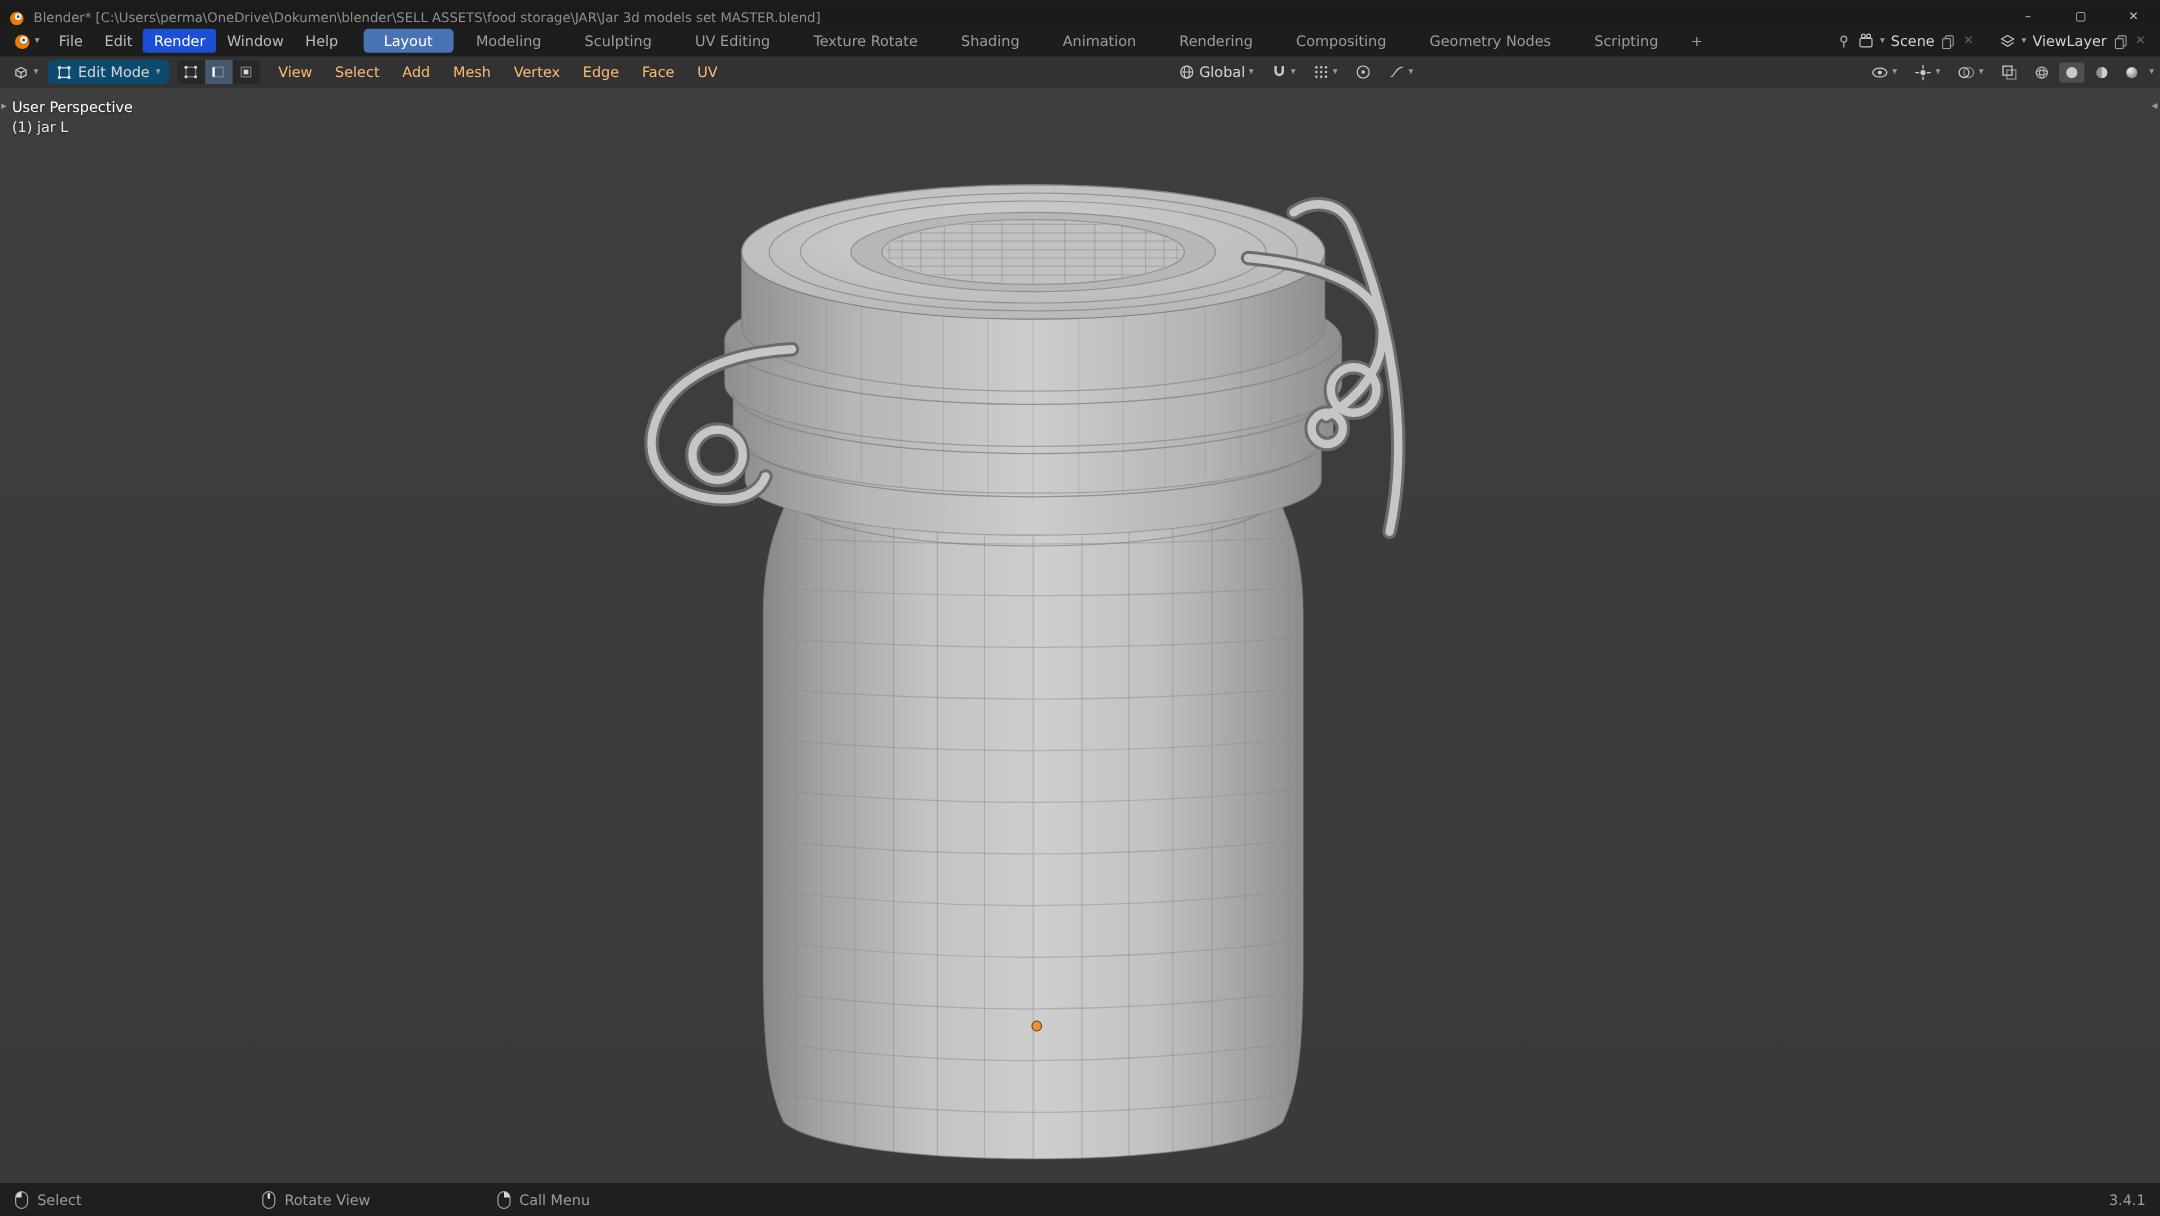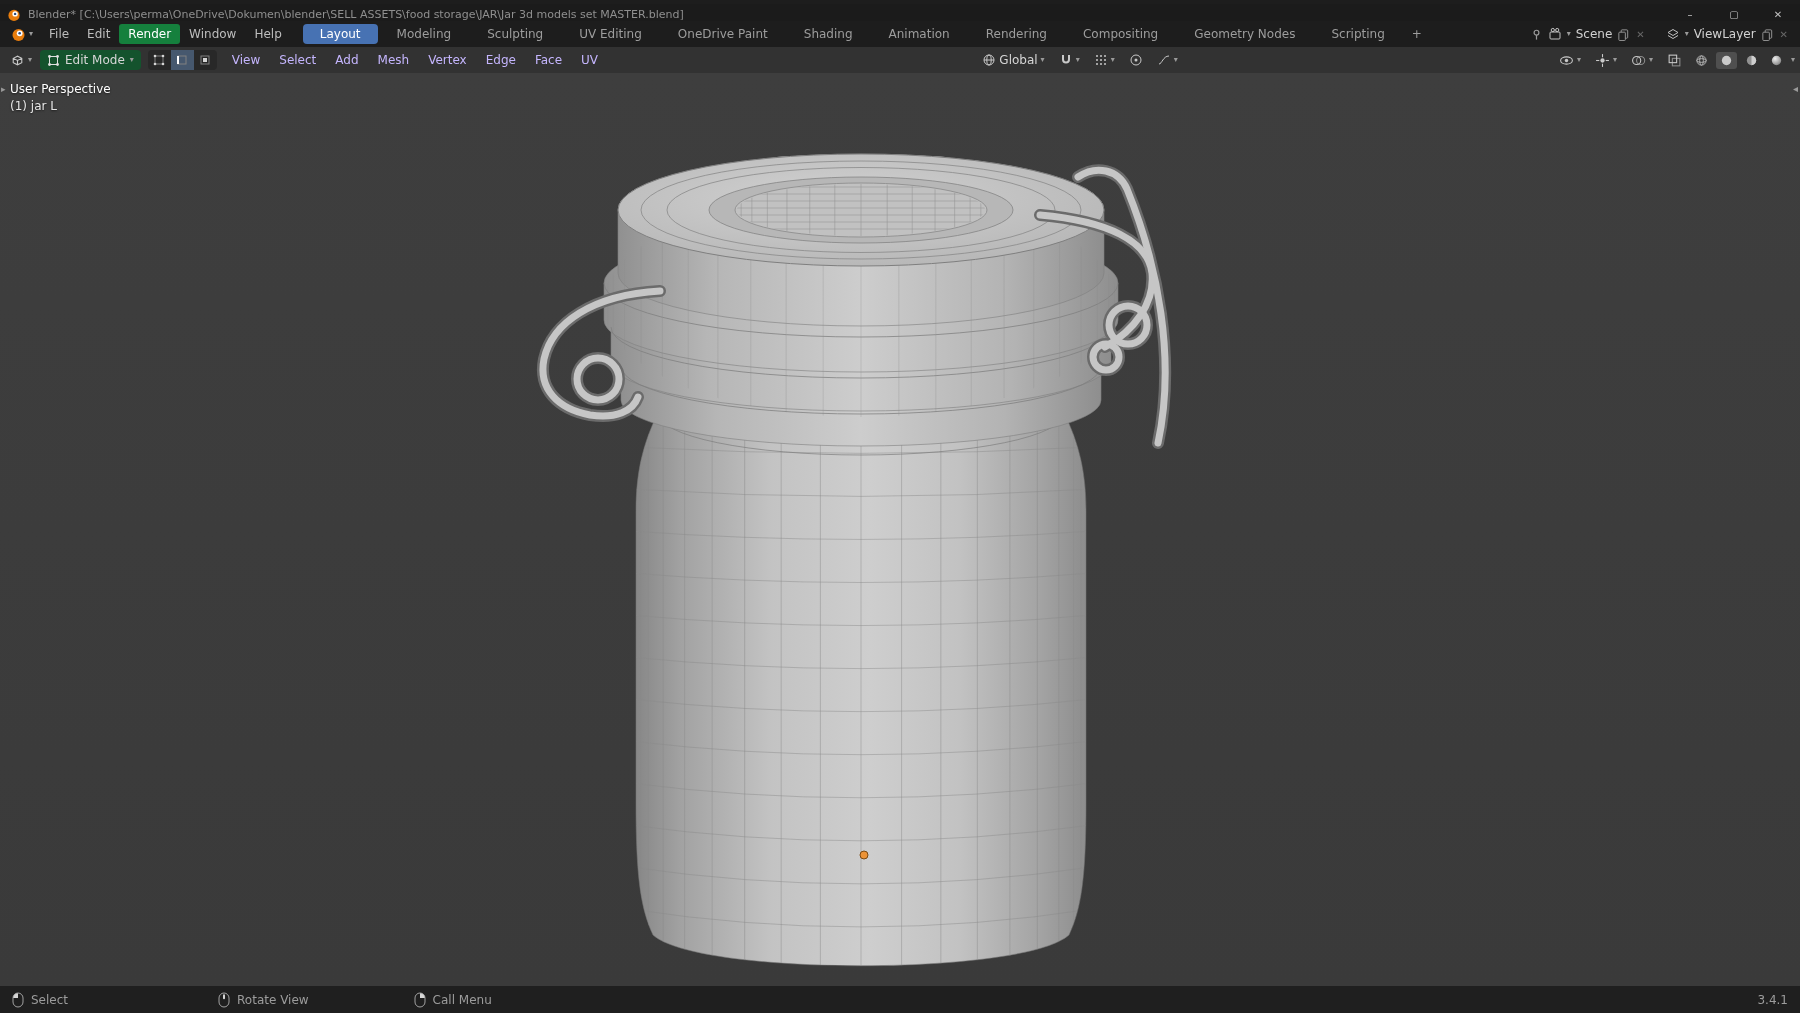--- a/index.html
+++ b/index.html
@@ -26,47 +26,47 @@
             color: #c2c2c2; font-size: 10px; }
 
   
   .topbar {
     position: absolute; top: 21px; left: 0; right: 0; height: 26px;
     background: #1d1d1d; display: flex; align-items: center;
     font-size: 12px; color: #bdbdbd; padding: 0 4px;
   }
   .appbtn { display: flex; align-items: center; gap: 3px; padding: 2px 7px; }
   .menu-item { padding: 3px 9px; border-radius: 3px; }
-  .menu-item.active { background: #15803d; color: #ffffff; }
+  .menu-item.active { background: #1d4ed8; color: #ffffff; }
   .tabs { display: flex; align-items: center; margin-left: 12px; gap: 2px; }
   .tab { padding: 3px 17px; border-radius: 4px; color: #9d9d9d; white-space: nowrap; }
   .tab.active { background: #4772b3; color: #ffffff; }
   .add-ws { padding: 3px 8px; color: #9d9d9d; }
   .topbar-right { margin-left: auto; display: flex; align-items: center; gap: 5px;
                   padding-right: 7px; color: #d2d2d2; }
   .small-x { color: #686868; font-size: 10px; padding: 0 1px; }
   .tb-sep { width: 10px; }
 
   
   .vheader {
     position: absolute; top: 47px; left: 0; right: 0; height: 26px;
     background: #323232; display: flex; align-items: center;
     font-size: 12px; color: #d6d6d6; padding: 0 5px; gap: 3px;
     box-shadow: 0 1px 0 #262626;
   }
-  .dd { display: flex; align-items: center; gap: 5px; background: #14532d;
+  .dd { display: flex; align-items: center; gap: 5px; background: #0c4a6e;
         border-radius: 4px; padding: 3px 7px; }
   .plainbtn { display: flex; align-items: center; gap: 3px; padding: 2px 5px; border-radius: 3px; }
   .selgrp { display: flex; margin: 0 4px; }
   .selbtn { width: 23px; height: 20px; background: #282828;
             display: flex; align-items: center; justify-content: center; }
   .selbtn:first-child { border-radius: 4px 0 0 4px; }
   .selbtn:last-child  { border-radius: 0 4px 4px 0; }
   .selbtn.active { background: #46586e; }
-  .vmenu { padding: 3px 8px; border-radius: 3px; color: #c4b5fd; }
+  .vmenu { padding: 3px 8px; border-radius: 3px; color: #fdba74; }
   .spacer { flex: 1; }
   .center-group, .right-group { display: flex; align-items: center; gap: 4px; }
   .tool-btn { display: flex; align-items: center; gap: 2px; padding: 2px 4px; border-radius: 3px; }
   .tool-btn.active { background: #4f4f4f; }
 
   
   .viewport {
     position: absolute; top: 73px; left: 0; right: 0; bottom: 27px;
     background: linear-gradient(180deg, #3e3e3e 0%, #3a3a3a 100%);
     overflow: hidden;
@@ -120,21 +120,21 @@
   <span class="menu-item">Edit</span>
   <span class="menu-item active">Render</span>
   <span class="menu-item">Window</span>
   <span class="menu-item">Help</span>
 
   <div class="tabs">
     <span class="tab active">Layout</span>
     <span class="tab">Modeling</span>
     <span class="tab">Sculpting</span>
     <span class="tab">UV Editing</span>
-    <span class="tab">OneDrive Paint</span>
+    <span class="tab">Texture Rotate</span>
     <span class="tab">Shading</span>
     <span class="tab">Animation</span>
     <span class="tab">Rendering</span>
     <span class="tab">Compositing</span>
     <span class="tab">Geometry Nodes</span>
     <span class="tab">Scripting</span>
     <span class="add-ws">+</span>
   </div>
 
   <div class="topbar-right">

